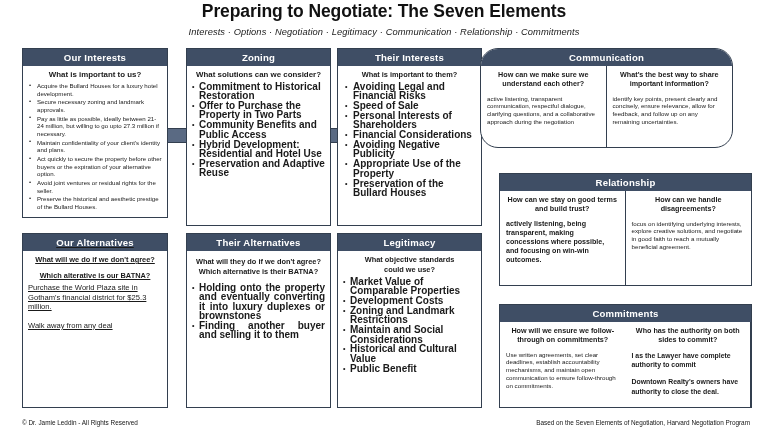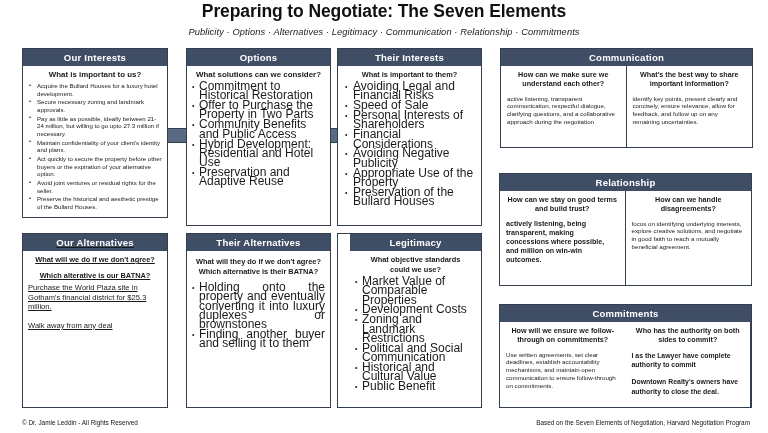--- a/index.html
+++ b/index.html
@@ -89,24 +89,25 @@
   ul.blist > li::before {
     content: "\2022";
     position: absolute;
     left: 1px;
     top: -0.5px;
     font-size: 6px;
   }
 
   
   ul.blist.big > li {
-    font-size: 12px;
+    font-size: 10px;
     line-height: 9.3px;
     padding-left: 7px;
     margin-bottom: 0.6px;
+    font-weight: bold;
   }
   ul.blist.big > li::before {
     left: 0px;
     top: 0px;
     font-size: 7px;
   }
   ul.blist.big.wide > li {
     padding-left: 10px;
   }
   ul.blist.big.wide > li::before { left: 2px; }
@@ -170,21 +171,21 @@
     font-size: 6.4px;
     color: #141414;
   }
   .footer-left { left: 22px; }
   .footer-right { right: 18px; }
 </style>
 </head>
 <body>
 
 <h1 class="page-title">Preparing to Negotiate: The Seven Elements</h1>
-<div class="page-subtitle">Publicity · Options · Alternatives · Legitimacy · Communication · Relationship · Commitments</div>
+<div class="page-subtitle">Interests · Options · Negotiation · Legitimacy · Communication · Relationship · Commitments</div>
 
 <div class="canvas">
 
   <div class="connector" style="left:163px; top:128px; width:28px; height:15px;"></div>
   <div class="connector" style="left:314px; top:128px; width:28px; height:15px;"></div>
 
   <div class="ebox" style="left:22px; top:48px; width:146px; height:170px;">
     <div class="ebox-head">Our Interests</div>
     <div class="ebox-body">
       <div class="prompt p-lg">What is important to us?</div>
@@ -194,21 +195,21 @@
         <li>Pay as little as possible, ideally between 21-24 million, but willing to go upto 27.3 million if necessary.</li>
         <li>Maintain confidentiality of your client's identity and plans.</li>
         <li>Act quickly to secure the property before other buyers or the expiration of your alternative option.</li>
         <li>Avoid joint ventures or residual rights for the seller.</li>
         <li>Preserve the historical and aesthetic prestige of the Bullard Houses.</li>
       </ul>
     </div>
   </div>
 
   <div class="ebox" style="left:186px; top:48px; width:145px; height:178px;">
-    <div class="ebox-head">Options</div>
+    <div class="ebox-head">Zoning</div>
     <div class="ebox-body">
       <div class="prompt p-lg">What solutions can we consider?</div>
       <ul class="blist big">
         <li>Commitment to Historical Restoration</li>
         <li>Offer to Purchase the Property in Two Parts</li>
         <li>Community Benefits and Public Access</li>
         <li>Hybrid Development: Residential and Hotel Use</li>
         <li>Preservation and Adaptive Reuse</li>
       </ul>
     </div>
@@ -223,40 +224,40 @@
         <li>Speed of Sale</li>
         <li>Personal Interests of Shareholders</li>
         <li>Financial Considerations</li>
         <li>Avoiding Negative Publicity</li>
         <li>Appropriate Use of the Property</li>
         <li>Preservation of the Bullard Houses</li>
       </ul>
     </div>
   </div>
 
-  <div class="ebox" style="left:500px; top:48px; width:253px; height:100px;">
+  <div class="ebox" style="left:480px; top:48px; width:253px; height:100px;border-radius:18px;">
     <div class="ebox-head">Communication</div>
     <div class="split">
       <div class="col left">
         <div class="q">How can we make sure we understand each other?</div>
         <div class="ans">active listening, transparent communication, respectful dialogue, clarifying questions, and a collaborative approach during the negotiation</div>
       </div>
       <div class="col">
         <div class="q">What's the best way to share important information?</div>
         <div class="ans">identify key points, present clearly and concisely, ensure relevance, allow for feedback, and follow up on any remaining uncertainties.</div>
       </div>
     </div>
   </div>
 
   <div class="ebox" style="left:499px; top:173px; width:253px; height:113px;">
     <div class="ebox-head">Relationship</div>
     <div class="split">
       <div class="col left">
         <div class="q">How can we stay on good terms and build trust?</div>
-        <div class="ans bold">actively listening, being transparent, making concessions where possible, and million on win-win outcomes.</div>
+        <div class="ans bold">actively listening, being transparent, making concessions where possible, and focusing on win-win outcomes.</div>
       </div>
       <div class="col">
         <div class="q">How can we handle disagreements?</div>
         <div class="ans">focus on identifying underlying interests, explore creative solutions, and negotiate in good faith to reach a mutually beneficial agreement.</div>
       </div>
     </div>
   </div>
 
   <div class="ebox" style="left:499px; top:304px; width:253px; height:104px;">
     <div class="ebox-head">Commitments</div>
@@ -288,30 +289,30 @@
     <div class="ebox-body">
       <div class="prompt" style="margin-bottom:1px; margin-top:3px;">What will they do if we don't agree?</div>
       <div class="prompt" style="margin-top:0; margin-bottom:7px;">Which alternative is their BATNA?</div>
       <ul class="blist big" style="text-align:justify;">
         <li>Holding onto the property and eventually converting it into luxury duplexes or brownstones</li>
         <li>Finding another buyer and selling it to them</li>
       </ul>
     </div>
   </div>
 
-  <div class="ebox" style="left:337px; top:233px; width:145px; height:175px;padding-left:12px;">
+  <div class="ebox" style="left:337px; top:233px; width:145px; height:175px;">
     <div class="ebox-head">Legitimacy</div>
     <div class="ebox-body">
       <div class="prompt" style="margin-bottom:1px;">What objective standards</div>
       <div class="prompt" style="margin-top:0; margin-bottom:3px;">could we use?</div>
       <ul class="blist big">
         <li>Market Value of Comparable Properties</li>
         <li>Development Costs</li>
         <li>Zoning and Landmark Restrictions</li>
-        <li>Political and Social Communication</li>
+        <li>Maintain and Social Considerations</li>
         <li>Historical and Cultural Value</li>
         <li>Public Benefit</li>
       </ul>
     </div>
   </div>
 
 </div>
 
 <div class="footer-left">© Dr. Jamie Leddin - All Rights Reserved</div>
 <div class="footer-right">Based on the Seven Elements of Negotiation, Harvard Negotiation Program</div>

